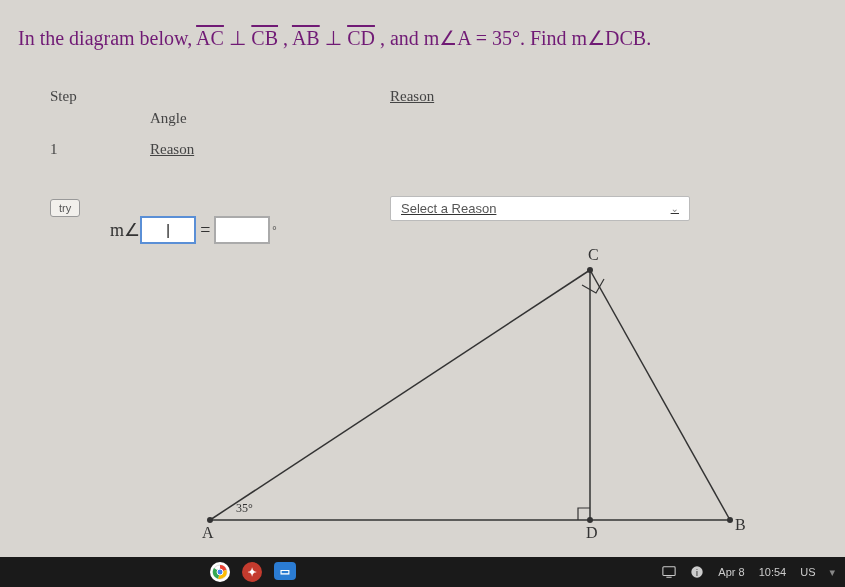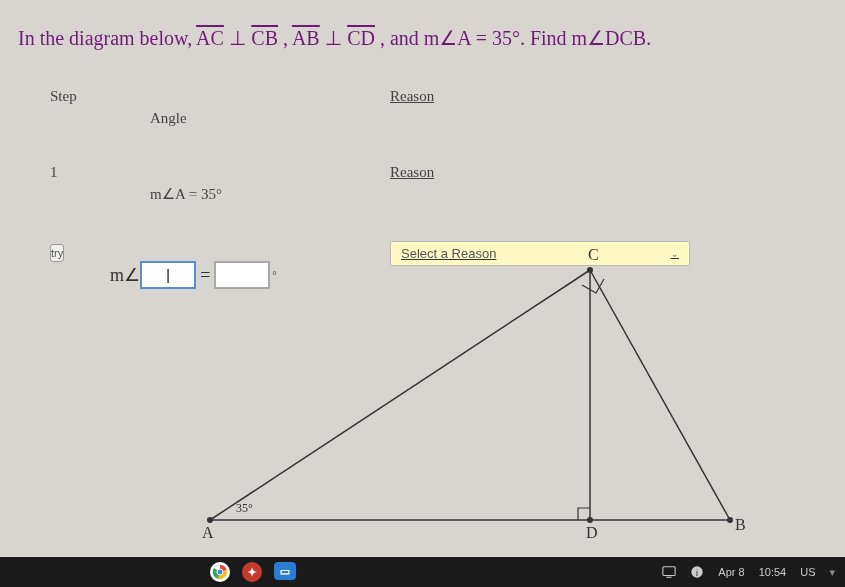--- a/index.html
+++ b/index.html
@@ -29,21 +29,21 @@
     }
     .col-step { width: 100px; }
     .col-angle { width: 240px; margin-top: 44px; }
     .col-reason { flex: 1; text-decoration: underline; }
     .header { color: #444; font-size: 15px; }
     .given-row { color: #444; }
     .try-btn {
       border: 1px solid #999;
       border-radius: 3px;
       background: #f2f0ec;
-      padding: 2px 0;
+      padding: 2px 8px;
       font-size: 11px;
       font-family: Liberation Sans, sans-serif;
       color: #555;
       cursor: pointer;
       margin-right: 6px;
     }
     .angle-input {
       display: inline-flex;
       align-items: center;
       font-size: 18px;
@@ -52,21 +52,21 @@
       border: 2px solid #5a8fd6;
       background: #fff;
       width: 56px;
       height: 28px;
       text-align: center;
       font-size: 14px;
       padding: 2px;
     }
     .box-input.gray { border-color: #aaa; }
     .reason-select {
-      background: #fef9c3;
+      background: #ffffff;
       border: 1px solid #bbb;
       border-radius: 2px;
       padding: 4px 10px;
       width: 300px;
       font-size: 13px;
       color: #555;
       display: flex;
       justify-content: space-between;
       align-items: center;
       cursor: pointer;
@@ -137,21 +137,20 @@
 
 <div class="steps">
   <div class="row header">
     <div class="col-step">Step</div>
     <div class="col-angle">Angle</div>
     <div class="col-reason">Reason</div>
   </div>
 
   <div class="row given-row">
     <div class="col-step">1</div>
-    <div class="col-angle">m∠A = 35°</div>
     <div class="col-reason">Reason</div>
   </div>
 
   <div class="row">
     <div class="col-step">
       <button class="try-btn">try</button>
     </div>
     <div class="col-angle" style="margin-left:-40px; width:280px;">
       <span class="angle-input">
         <span>m∠</span>

